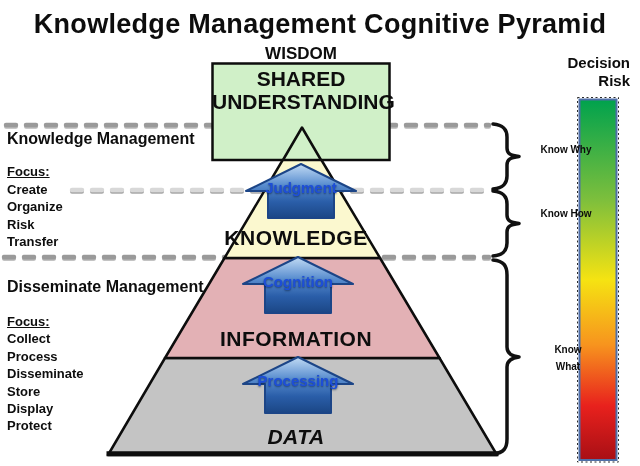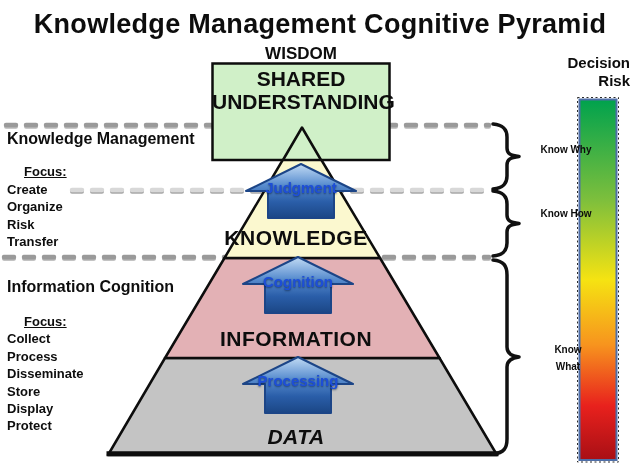--- a/index.html
+++ b/index.html
@@ -20,21 +20,21 @@
   .arrow-label{width:120px;font-size:15px;color:#1d4ed8;text-shadow:0 1px 2px rgba(10,30,60,.65);}
   .judgment-label{left:241px;top:179px;}
   .cognition-label{left:238px;top:273px;}
   .processing-label{left:238px;top:372px;}
   .side{font-size:13px;line-height:17.5px;}
   .side-heading{font-size:16px;}
   .km-heading{left:7px;top:130px;}
   .km-focus{left:7px;top:163px;}
   .im-heading{left:7px;top:278px;}
   .im-focus{left:7px;top:313px;line-height:17.4px;}
-  .focus-word{text-decoration:underline;margin-left:17px;}
+  .focus-word{text-decoration:underline;}
   .know{font-size:10px;line-height:17px;width:54px;margin-left:12px;}
   .know-why{left:527px;top:141px;}
   .know-how{left:527px;top:205px;}
   .know-what{left:529px;top:341px;}
   .decision-risk{left:564px;top:54px;width:66px;font-size:15px;line-height:17.5px;text-align:right;}
 </style>
 </head>
 <body>
 
 <div class="stage">
@@ -108,21 +108,21 @@
 
   <div class="txt side side-heading km-heading">Knowledge Management</div>
   <div class="txt side km-focus">
     <div class="focus-word">Focus:</div>
     <div>Create</div>
     <div>Organize</div>
     <div>Risk</div>
     <div>Transfer</div>
   </div>
 
-  <div class="txt side side-heading im-heading">Information Cognition</div>
+  <div class="txt side side-heading im-heading">Disseminate Management</div>
   <div class="txt side im-focus">
     <div class="focus-word">Focus:</div>
     <div>Collect</div>
     <div>Process</div>
     <div>Disseminate</div>
     <div>Store</div>
     <div>Display</div>
     <div>Protect</div>
   </div>
 

